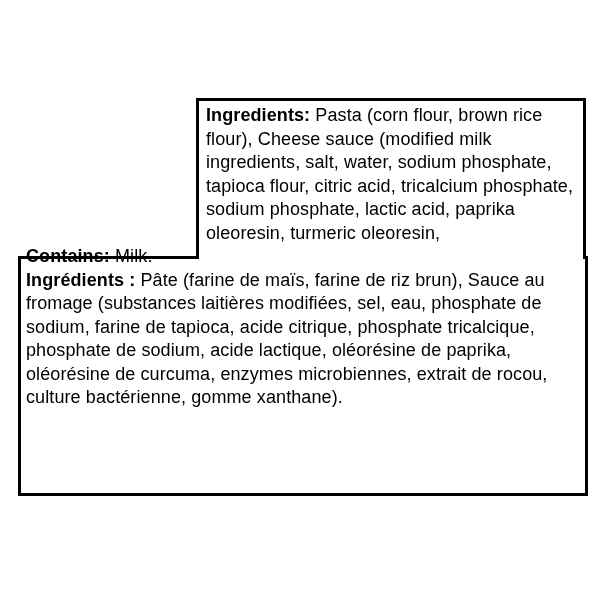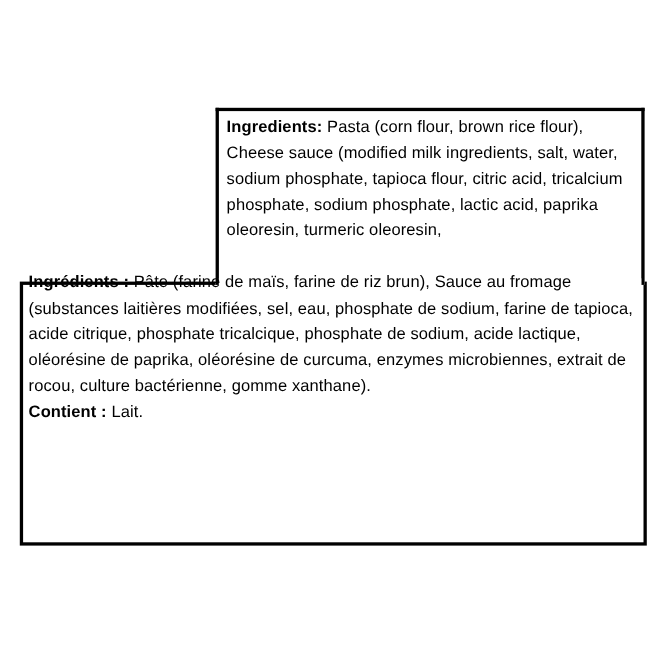--- a/index.html
+++ b/index.html
@@ -55,21 +55,21 @@
     position: absolute;
     left: 199px;
     top: 253px;
     width: 384px;
     height: 10px;
     background: #ffffff;
     z-index: 3;
   }
 
   .para {
-    font-size: 15px;
+    font-size: 18px;
     line-height: 23.5px;
     letter-spacing: 0.1px;
     margin: 0;
     text-align: left;
   }
   .para + .para {
     margin-top: 0;
   }
   .lead {
     font-weight: bold;
@@ -103,17 +103,17 @@
 
   <div class="panel-bottom"></div>
 
   <div class="seam-mask"></div>
 
   <div class="text-layer flow-top">
     <p class="para"><span class="lead">Ingredients:</span><span> Pasta (corn flour, brown rice flour), Cheese sauce (modified milk ingredients, salt, water, sodium phosphate, tapioca flour, citric acid, tricalcium phosphate, sodium phosphate, lactic acid, paprika oleoresin, turmeric oleoresin,</span></p>
   </div>
 
   <div class="text-layer flow-bottom">
+    <p class="para"><span class="lead">Contains:</span><span> Milk.</span></p>
     <p class="para"><span class="lead">Ingrédients :</span><span> Pâte (farine de maïs, farine de riz brun), Sauce au fromage (substances laitières modifiées, sel, eau, phosphate de sodium, farine de tapioca, acide citrique, phosphate tricalcique, phosphate de sodium, acide lactique, oléorésine de paprika, oléorésine de curcuma, enzymes microbiennes, extrait de rocou, culture bactérienne, gomme xanthane).</span></p>
-    <p class="para"><span class="lead">Contient :</span><span> Lait.</span></p>
   </div>
 
 </div>
 
 </body></html>

